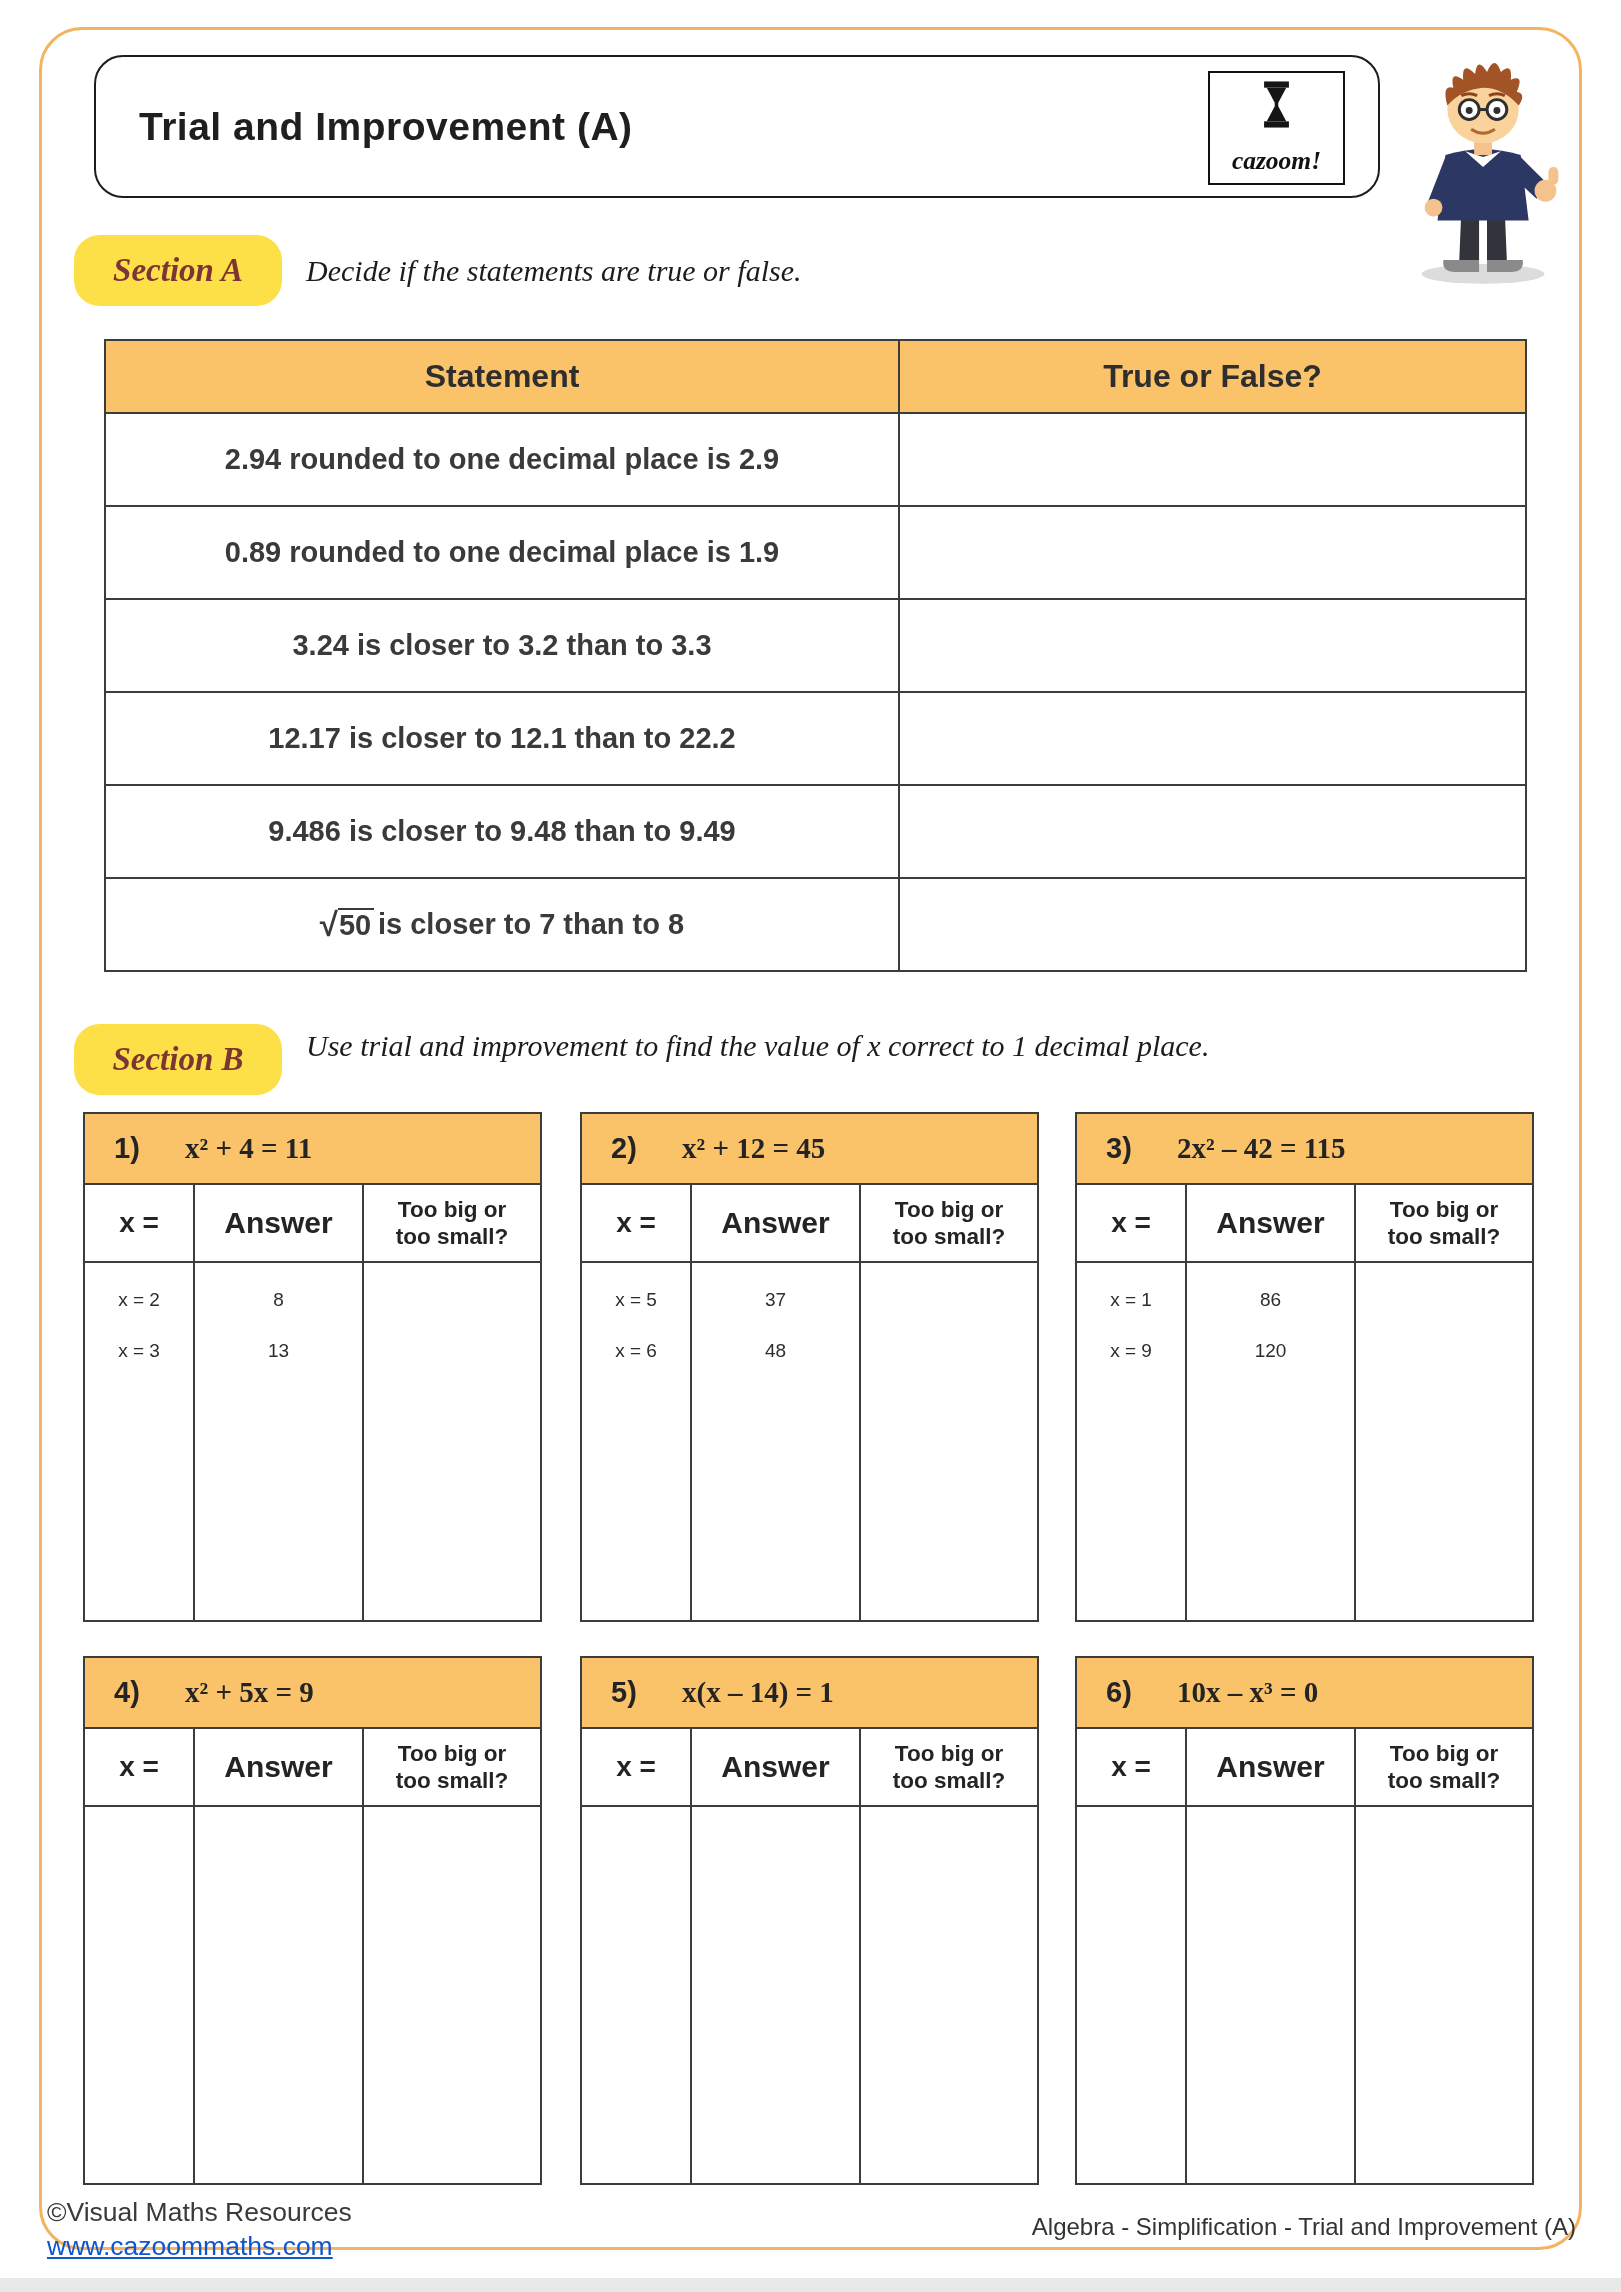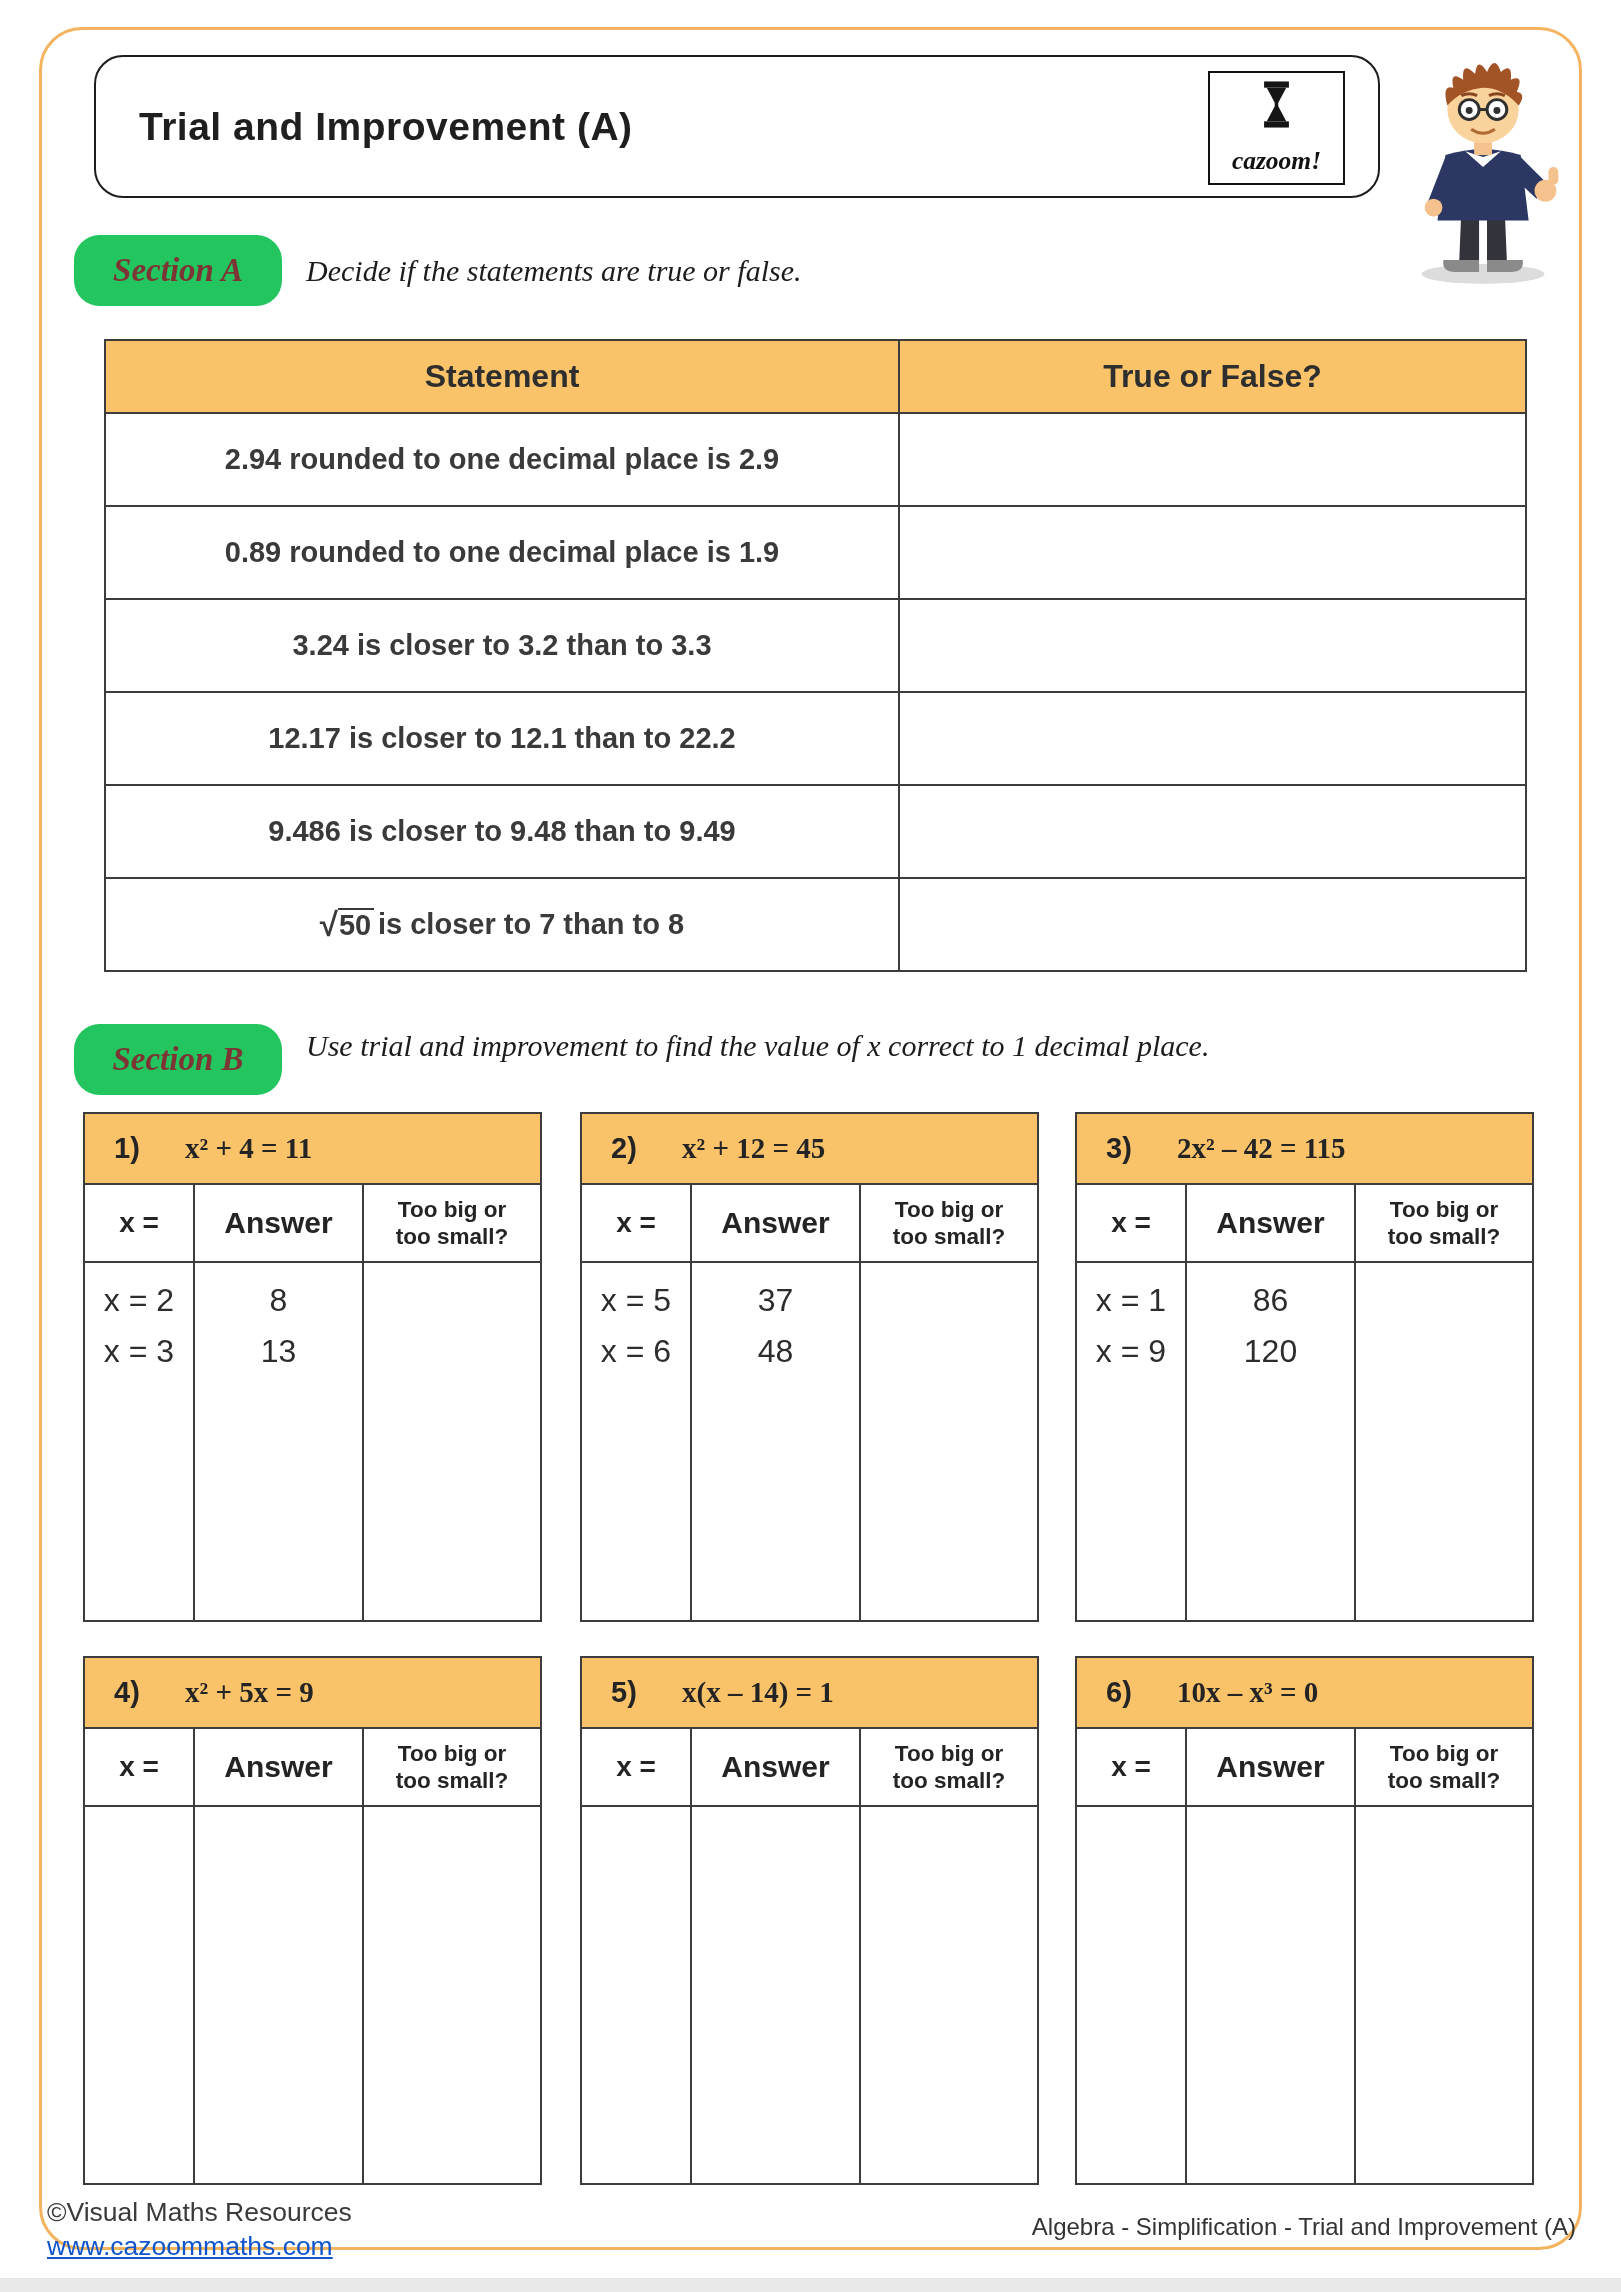--- a/index.html
+++ b/index.html
@@ -14,21 +14,21 @@
   .titlebox{position:absolute;left:94px;top:55px;width:1286px;height:143px;
             border:2.9px solid #1d1d1d;border-radius:29px;background:#fff;
             display:flex;align-items:center;}
   .title{margin-left:43px;font-size:39px;font-weight:700;color:#1f1f1f;letter-spacing:0.5px;}
   .logo{position:absolute;right:33px;top:13.7px;width:137px;height:114px;border:2px solid #111;
         background:#fff;display:flex;flex-direction:column;align-items:center;justify-content:center;gap:12px;}
   .logo-text{font-family:"Liberation Serif",serif;font-style:italic;font-weight:700;font-size:25.5px;color:#111;}
   .character{position:absolute;left:1384px;top:43px;width:208px;height:245px;}
 
   
-  .badge{position:absolute;width:208px;height:71px;background:#22c55e;border-radius:25.5px;
+  .badge{position:absolute;width:208px;height:71px;background:#fde047;border-radius:25.5px;
          display:flex;align-items:center;justify-content:center;
          font-family:"Liberation Serif",serif;font-style:italic;font-weight:700;
          font-size:33px;color:#7D3434;}
   .badge-a{left:74px;top:235px;}
   .badge-b{left:74px;top:1024px;}
   .instruction{position:absolute;height:71px;display:flex;align-items:center;
                font-family:"Liberation Serif",serif;font-style:italic;font-size:30px;color:#1c1c1c;}
   .instr-a{left:306px;top:235px;}
   .instr-b{left:306px;top:1010px;}
 
@@ -58,21 +58,21 @@
   .pt-num{margin-left:29px;min-width:49px;}
   .pt-eq{margin-left:22px;font-family:Liberation Serif, serif;}
   .pt-cols{height:78px;display:grid;grid-template-columns:110px 169px 1fr;border-bottom:2.9px solid #3c3c3c;}
   .pt-colh{display:flex;align-items:center;justify-content:center;font-weight:700;color:#242424;}
   .pt-colh.c1{font-size:28px;border-right:2.9px solid #3c3c3c;}
   .pt-colh.c2{font-size:30px;border-right:2.9px solid #3c3c3c;}
   .pt-colh.c3{font-size:22.5px;text-align:center;line-height:1.2;padding:0 13.7px;}
   .pt-body{flex:1;display:grid;grid-template-columns:110px 169px 1fr;}
   .pt-bcol{padding-top:11.8px;}
   .pt-bcol.b1,.pt-bcol.b2{border-right:2.9px solid #3c3c3c;}
-  .pt-trial{height:51px;display:flex;align-items:center;justify-content:center;font-size:32px;color:#2d2d2d;}
+  .pt-trial{height:51px;display:flex;align-items:center;justify-content:center;font-size:19px;color:#2d2d2d;}
 
   
   .footer-left{position:absolute;left:47px;top:2197px;font-size:26.5px;color:#3a3a3a;}
   .footer-link{position:absolute;left:47px;top:2231px;font-size:26.5px;color:#1155CC;text-decoration:underline;cursor:pointer;}
   .footer-right{position:absolute;right:45px;top:2213px;font-size:24px;color:#333333;}
 </style>
 </head>
 <body>
 
 <div class="page">

